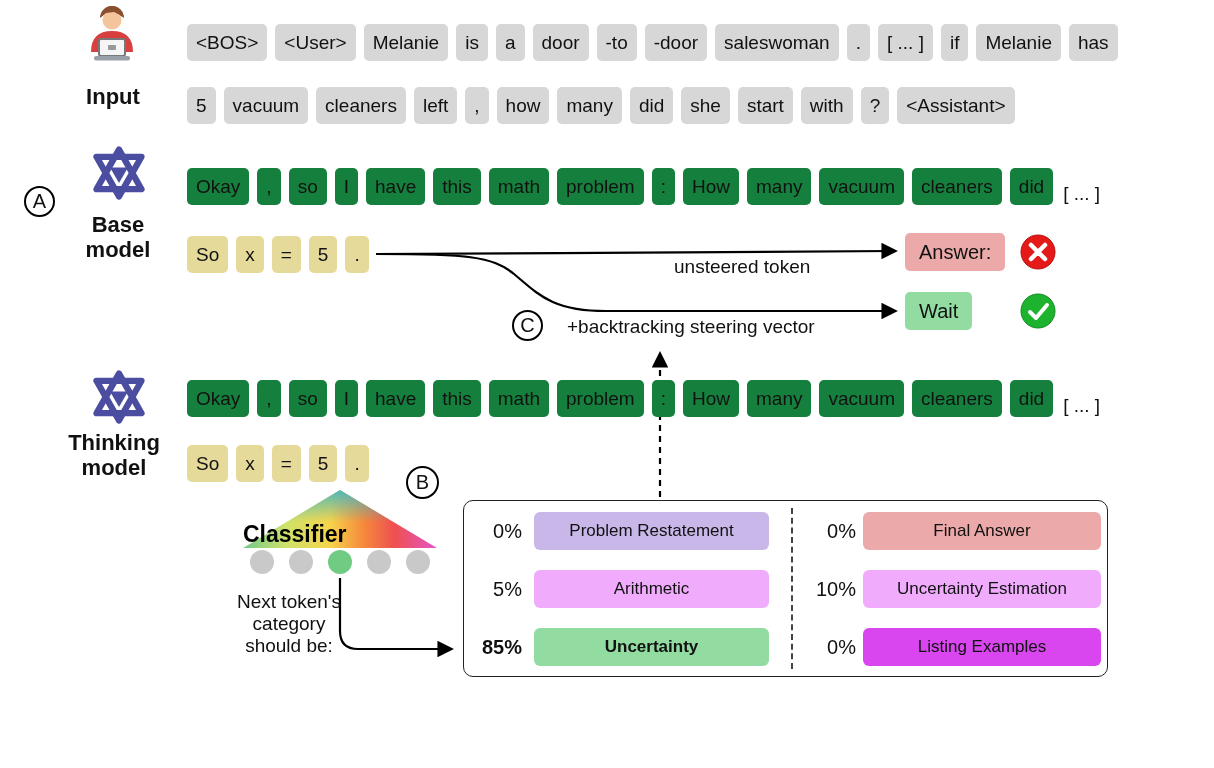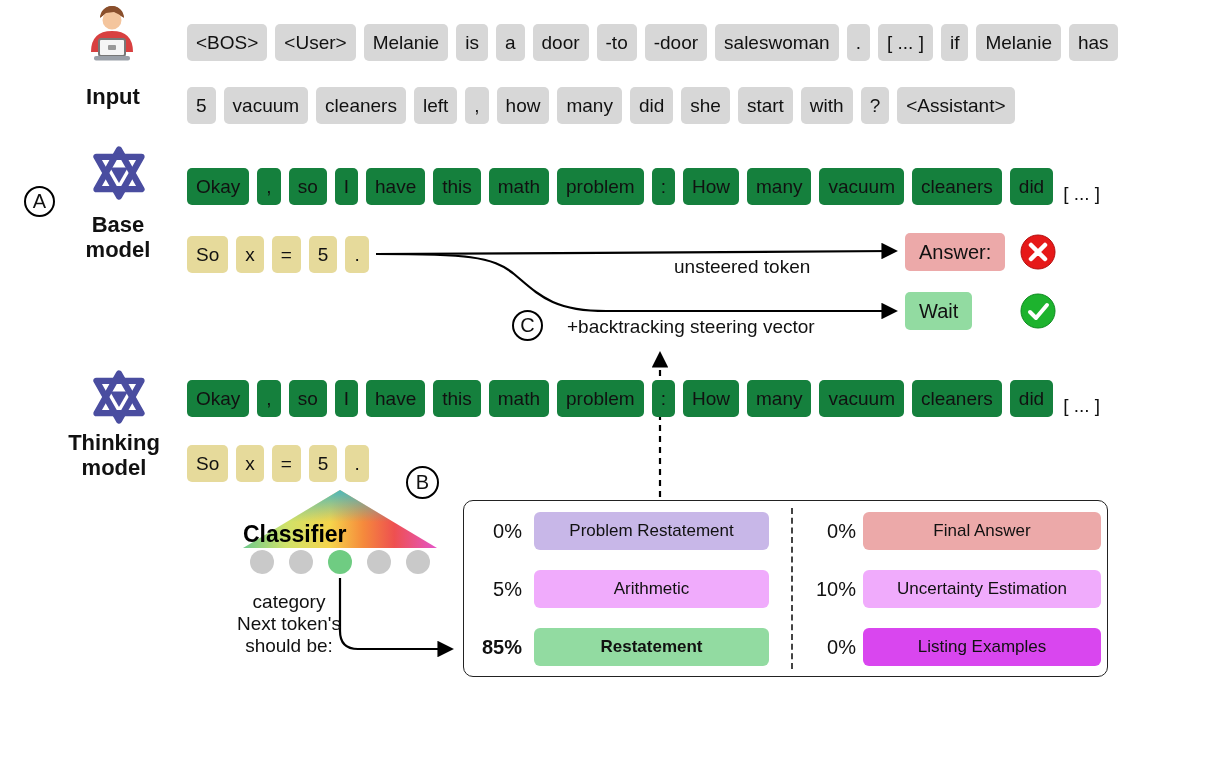--- a/index.html
+++ b/index.html
@@ -251,22 +251,22 @@
   </div>
   <div class="classifier-label">Classifier</div>
 
   <div class="dot" style="left:250px;"></div>
   <div class="dot" style="left:289px;"></div>
   <div class="dot active" style="left:328px;"></div>
   <div class="dot" style="left:367px;"></div>
   <div class="dot" style="left:406px;"></div>
 
   <div class="nexttext">
+    <span>Next token's</span>
     <span>category</span>
-    <span>Next token's</span>
     <span>should be:</span>
   </div>
 
   <div class="ctable">
     <div class="divider"></div>
 
     <div class="crow" style="top:11px;">
       <div class="pct pct-l">0%</div>
       <div class="cbox cbox-l purple-bg">Problem Restatement</div>
       <div class="pct pct-r">0%</div>
@@ -275,19 +275,19 @@
 
     <div class="crow" style="top:69px;">
       <div class="pct pct-l">5%</div>
       <div class="cbox cbox-l yellow-bg">Arithmetic</div>
       <div class="pct pct-r">10%</div>
       <div class="cbox cbox-r pink-bg">Uncertainty Estimation</div>
     </div>
 
     <div class="crow" style="top:127px;">
       <div class="pct pct-l strong">85%</div>
-      <div class="cbox cbox-l green-bg strong">Restatement</div>
+      <div class="cbox cbox-l green-bg strong">Uncertainty</div>
       <div class="pct pct-r">0%</div>
       <div class="cbox cbox-r teal-bg">Listing Examples</div>
     </div>
   </div>
 
 </div>
 
 </body></html>

